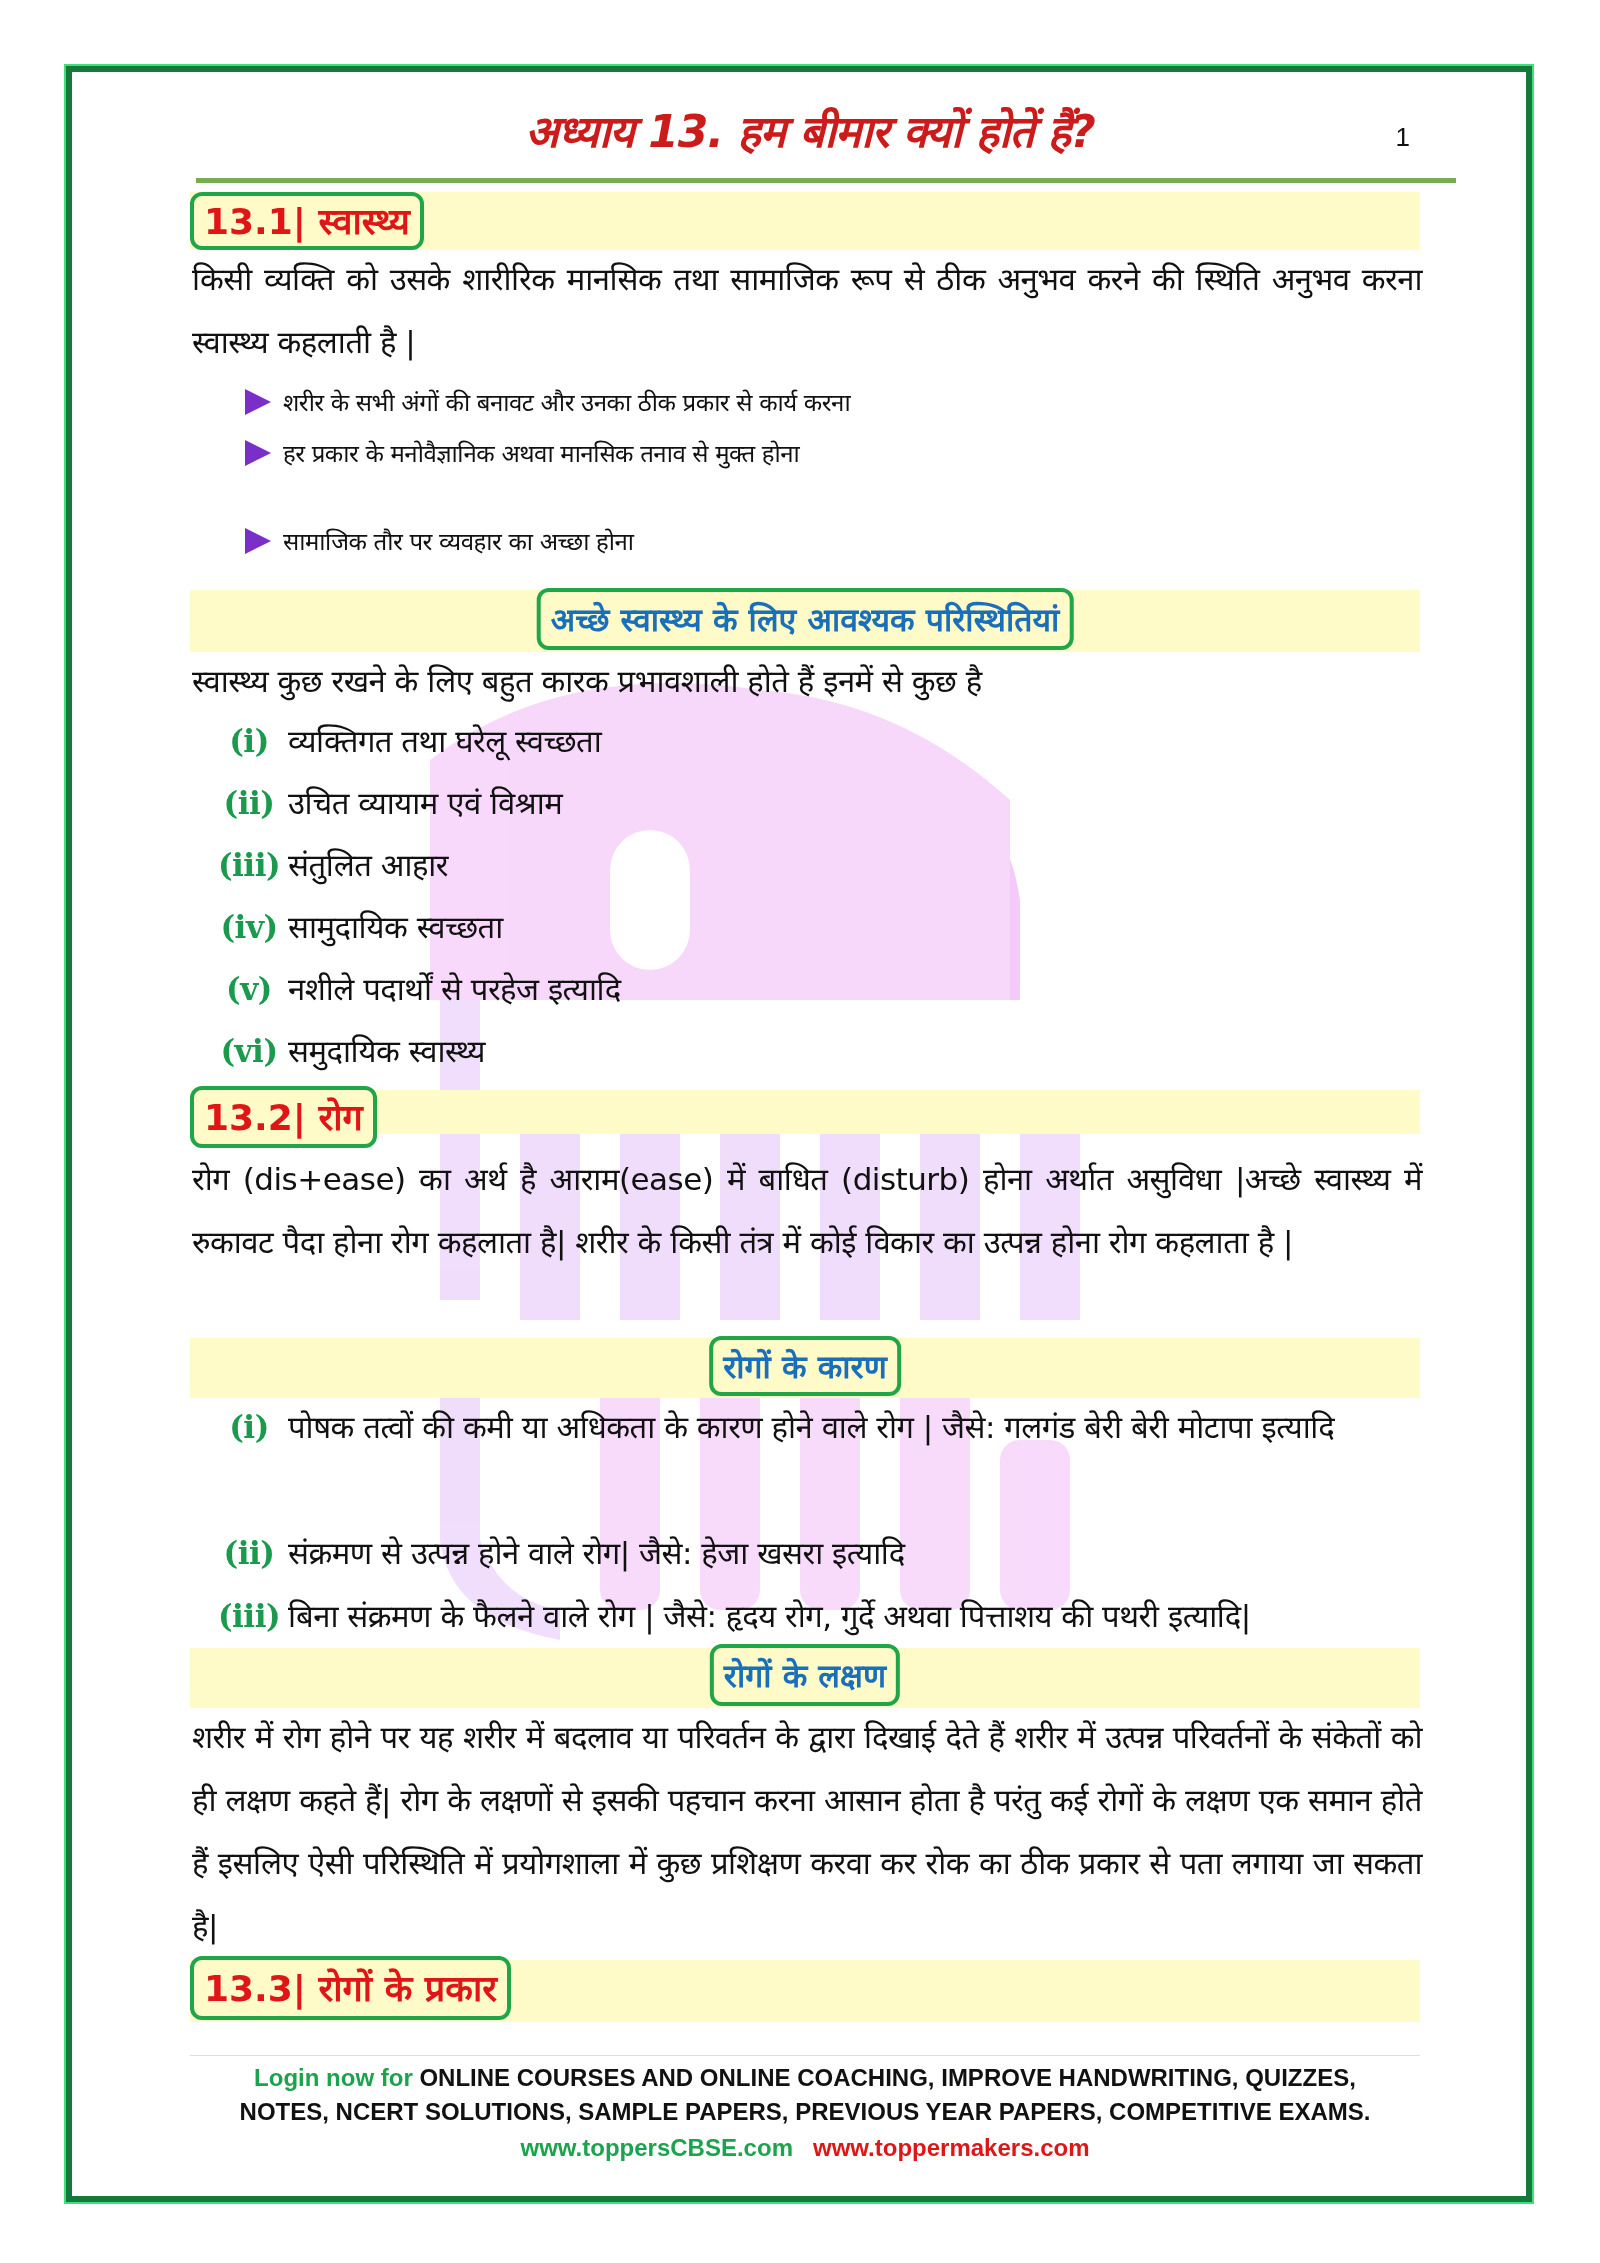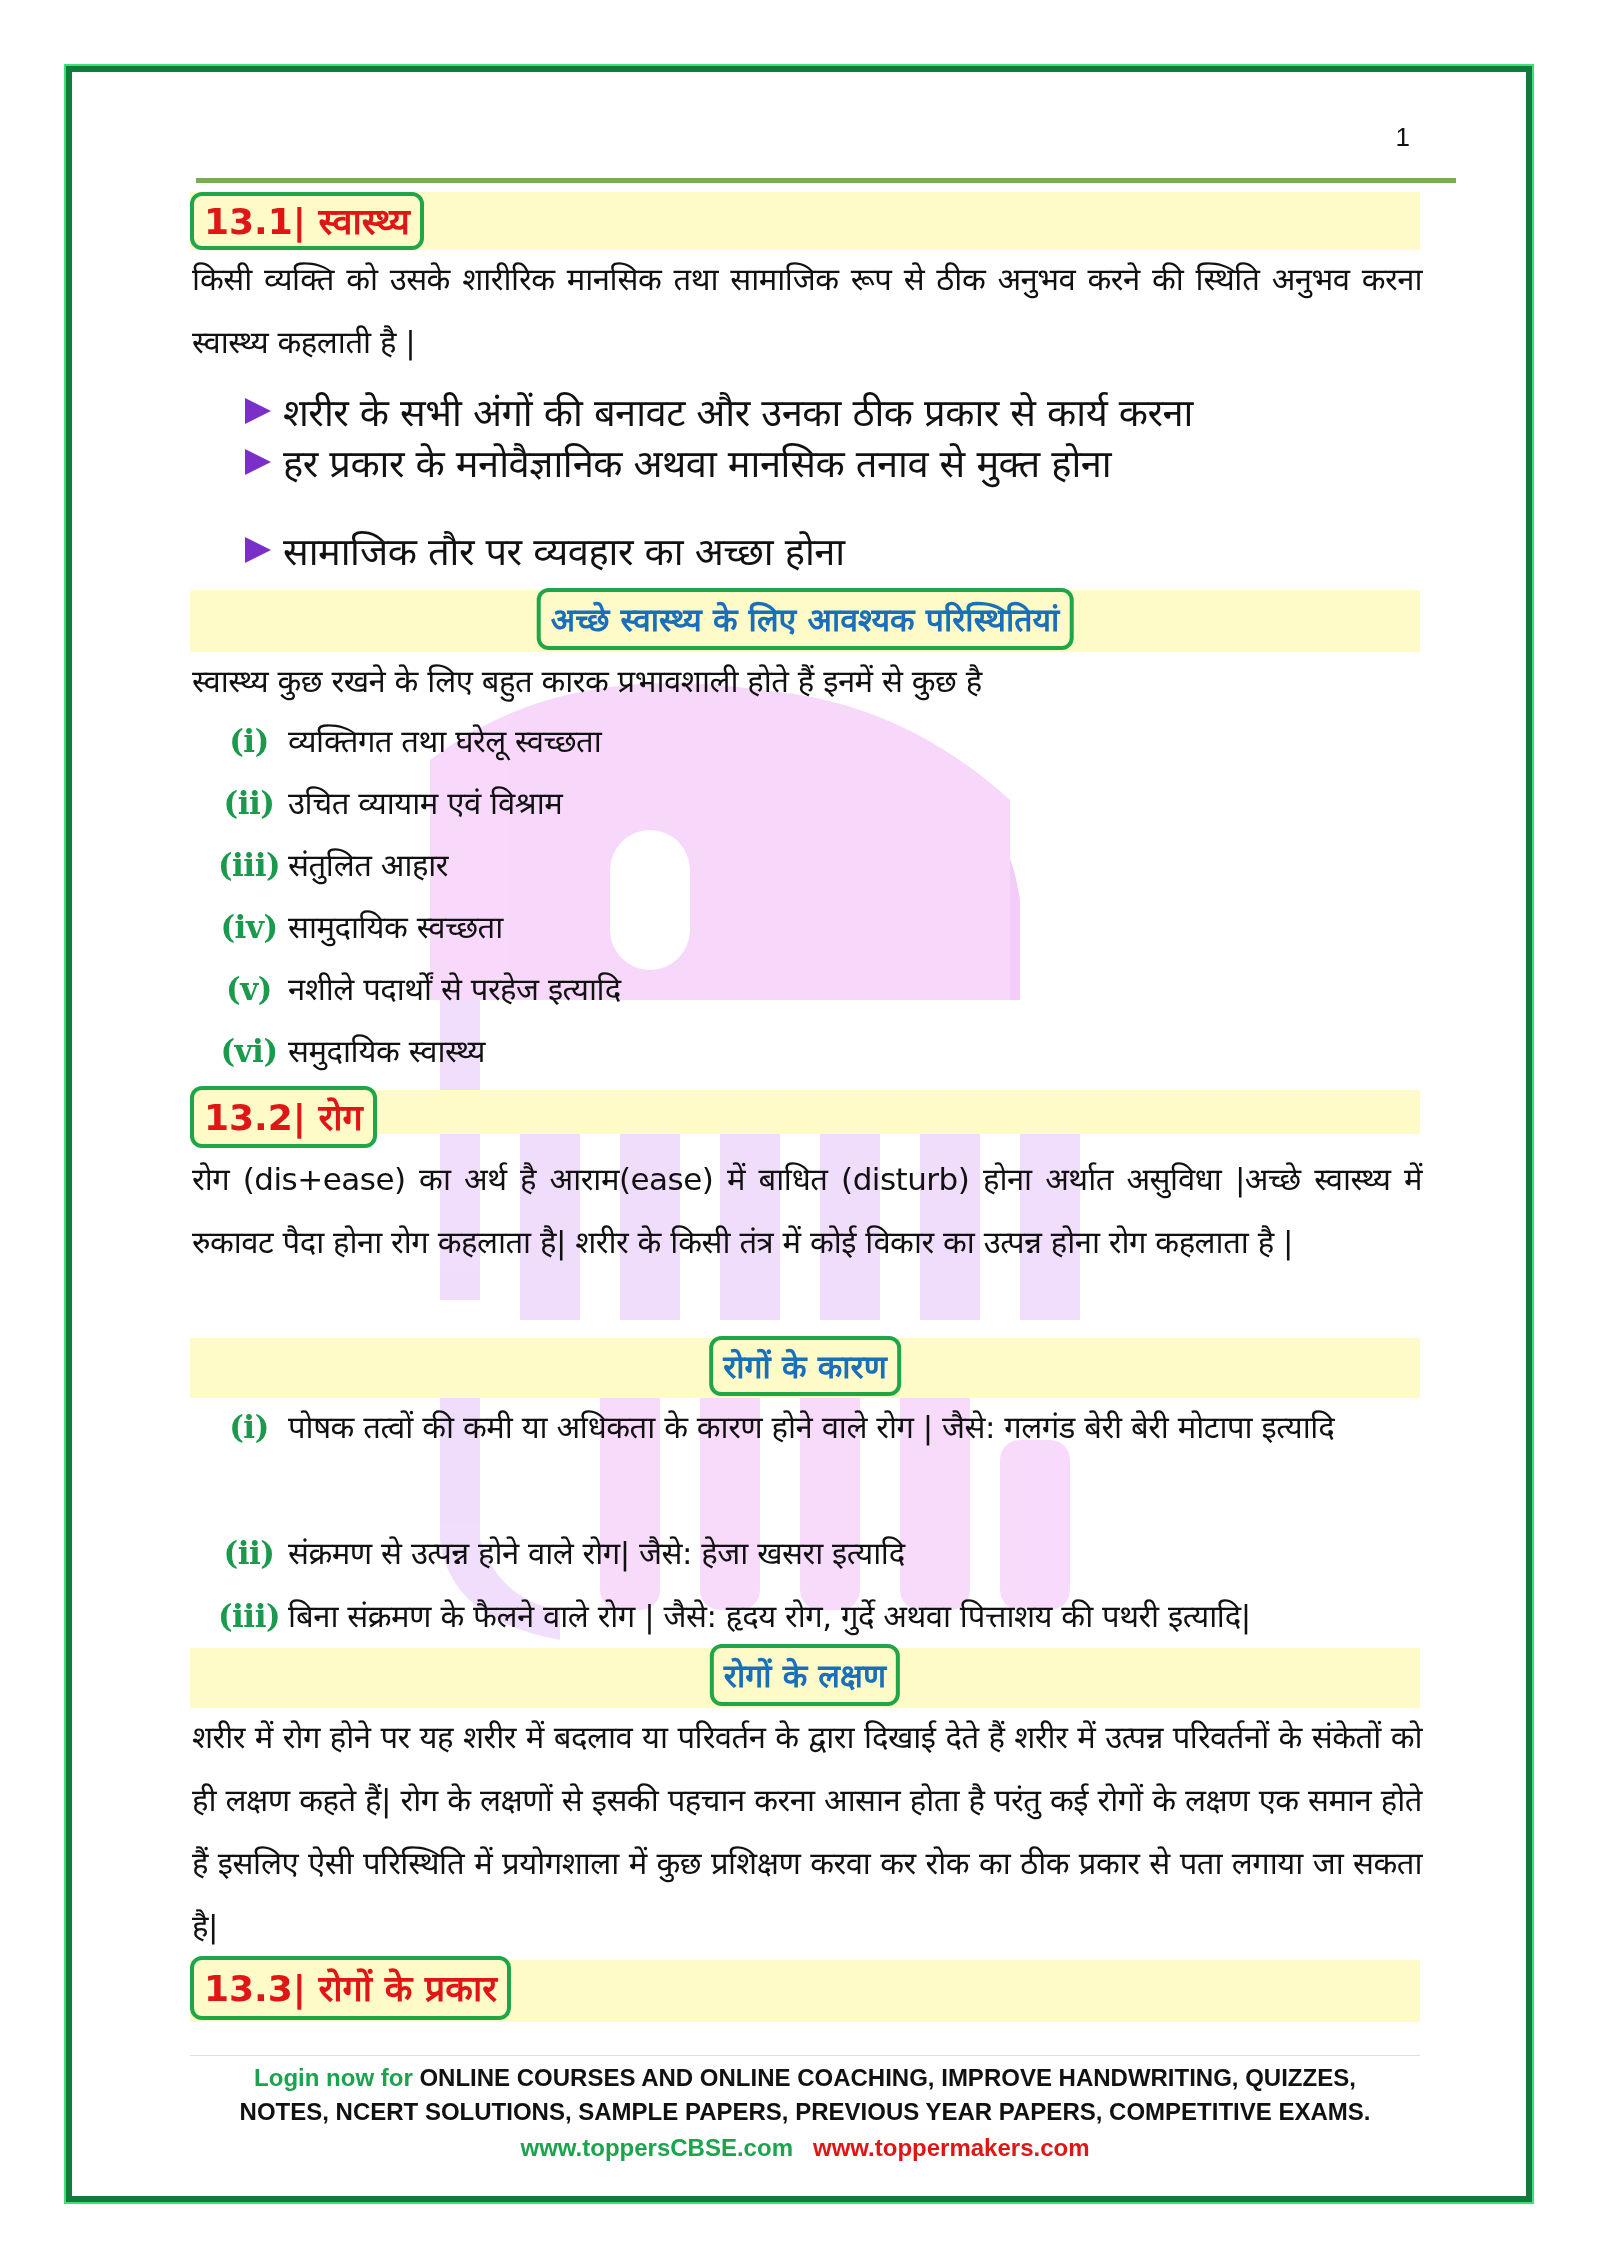--- a/index.html
+++ b/index.html
@@ -21,21 +21,21 @@
   .band { position: absolute; left: 190px; width: 1230px; background: #fffbc8; }
   .sec-box { position: absolute; border: 4px solid #20a649; border-radius: 12px; background: #fffbc8;
              padding: 2px 10px; box-sizing: border-box; font-weight: bold; white-space: nowrap;
              font-family: "DejaVu Sans", sans-serif; }
   .sec-red { color: #e01515; font-size: 36px; left: 0; }
   .sec-blue { color: #1a6fbb; font-size: 32px; left: 50%; transform: translateX(-50%); text-align: center; }
 
   .para { position: absolute; left: 192px; width: 1230px; font-size: 31px; line-height: 63px; color: #111;
           font-family: "DejaVu Sans", sans-serif; text-align: justify; letter-spacing: -0.5px; }
 
-  .bullet { position: absolute; left: 245px; font-size: 38px; color: #111; display: flex; align-items: center;
+  .bullet { position: absolute; left: 245px; font-size: 24px; color: #111; display: flex; align-items: center;
             font-family: "DejaVu Sans", sans-serif; letter-spacing: -0.5px; }
   .bullet .arrow { width: 0; height: 0; border-top: 13px solid transparent; border-bottom: 13px solid transparent;
                    border-left: 26px solid #7b2fc9; margin-right: 12px; position: relative; }
 
   .num-item { position: absolute; left: 210px; font-size: 31px; color: #111; display: flex; align-items: baseline;
               font-family: "DejaVu Sans", sans-serif; letter-spacing: -0.5px; }
   .num-item .roman { width: 78px; text-align: center; color: #1b9a4e; font-family: "DejaVu Serif", serif;
                      font-weight: bold; font-size: 31px; }
   .num-item .txt { width: 1130px; line-height: 63px; }
 
@@ -72,20 +72,21 @@
     <rect x="700" y="1380" width="60" height="230" rx="20"></rect>
     <rect x="800" y="1380" width="60" height="230" rx="20"></rect>
     <rect x="900" y="1380" width="70" height="230" rx="20"></rect>
     <rect x="1000" y="1440" width="70" height="170" rx="20"></rect>
   </g>
 </svg>
 
 <div class="page-frame"></div>
 
 <div class="title-row">
+  <div class="chapter-title">अध्याय 13. हम बीमार क्यों होतें हैं?</div>
   <div class="page-number">1</div>
 </div>
 <div class="title-rule"></div>
 
 <div class="band" style="top:192px;height:58px;">
   <div class="sec-box sec-red" style="top:0;height:58px;line-height:48px;">13.1| स्वास्थ्य</div>
 </div>
 <div class="para" style="top:248px;">किसी व्यक्ति को उसके शारीरिक मानसिक तथा सामाजिक रूप से ठीक अनुभव करने की स्थिति अनुभव करना स्वास्थ्य कहलाती है |</div>
 
 <div class="bullet" style="top:385px;">

